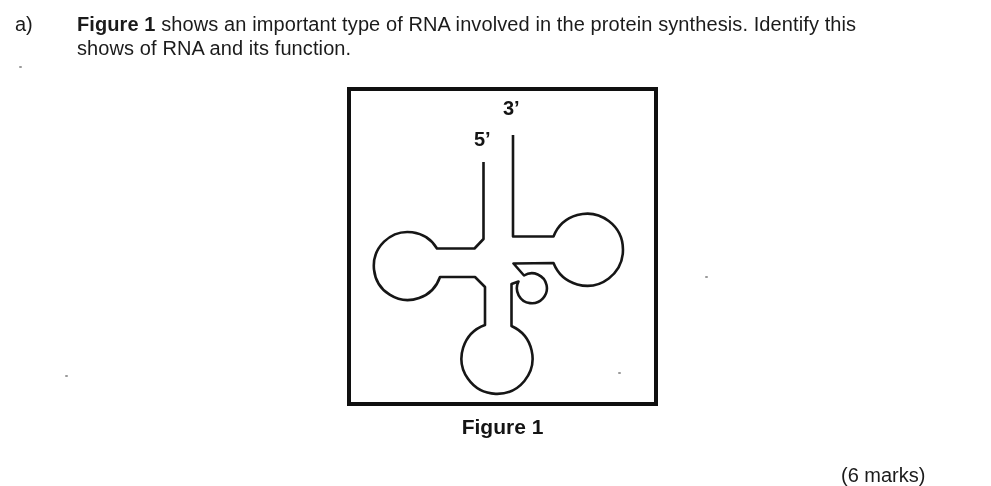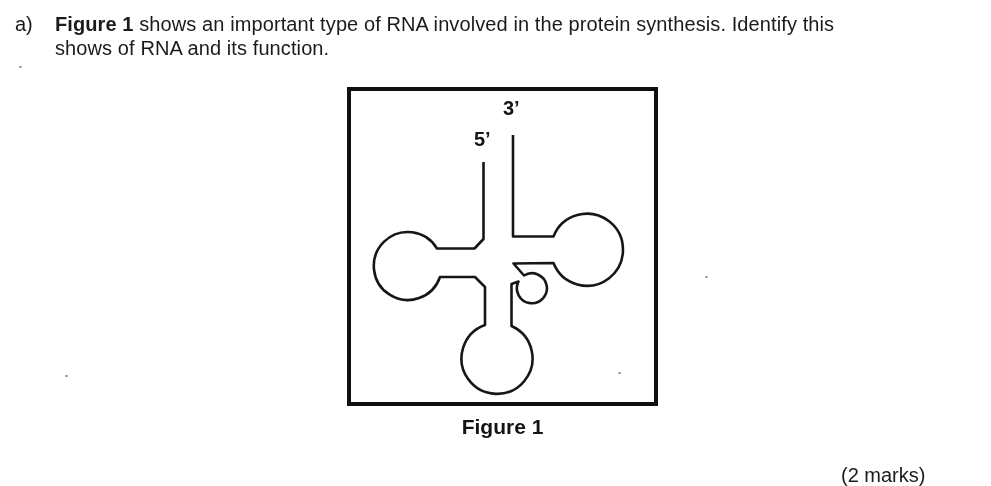--- a/index.html
+++ b/index.html
@@ -17,21 +17,21 @@
   }
   .q-item-label {
     position: absolute;
     left: 15px;
     top: 12px;
     font-size: 20px;
     line-height: 24px;
   }
   .q-text {
     position: absolute;
-    left: 55px;
+    left: 77px;
     top: 12px;
     width: 880px;
     font-size: 20px;
     line-height: 24px;
     letter-spacing: 0.1px;
   }
   .q-line {
     white-space: nowrap;
   }
   .bold { font-weight: bold; }
@@ -107,18 +107,18 @@
              L166.5,176.5 L206.5,176
              A36 36 0 1 0 206.5,149.5
              H166 V48" fill="none" stroke="#161616" stroke-width="2.6" stroke-linejoin="round" stroke-linecap="butt"></path>
   </svg>
   <div class="prime-label five-prime">5’</div>
   <div class="prime-label three-prime">3’</div>
 </div>
 
 <div class="figure-caption">Figure 1</div>
 
-<div class="marks-label">(2 marks)</div>
+<div class="marks-label">(6 marks)</div>
 
 <div class="speck speck-1"></div>
 <div class="speck speck-2"></div>
 <div class="speck speck-3"></div>
 <div class="speck speck-4"></div>
 
 </body></html>

